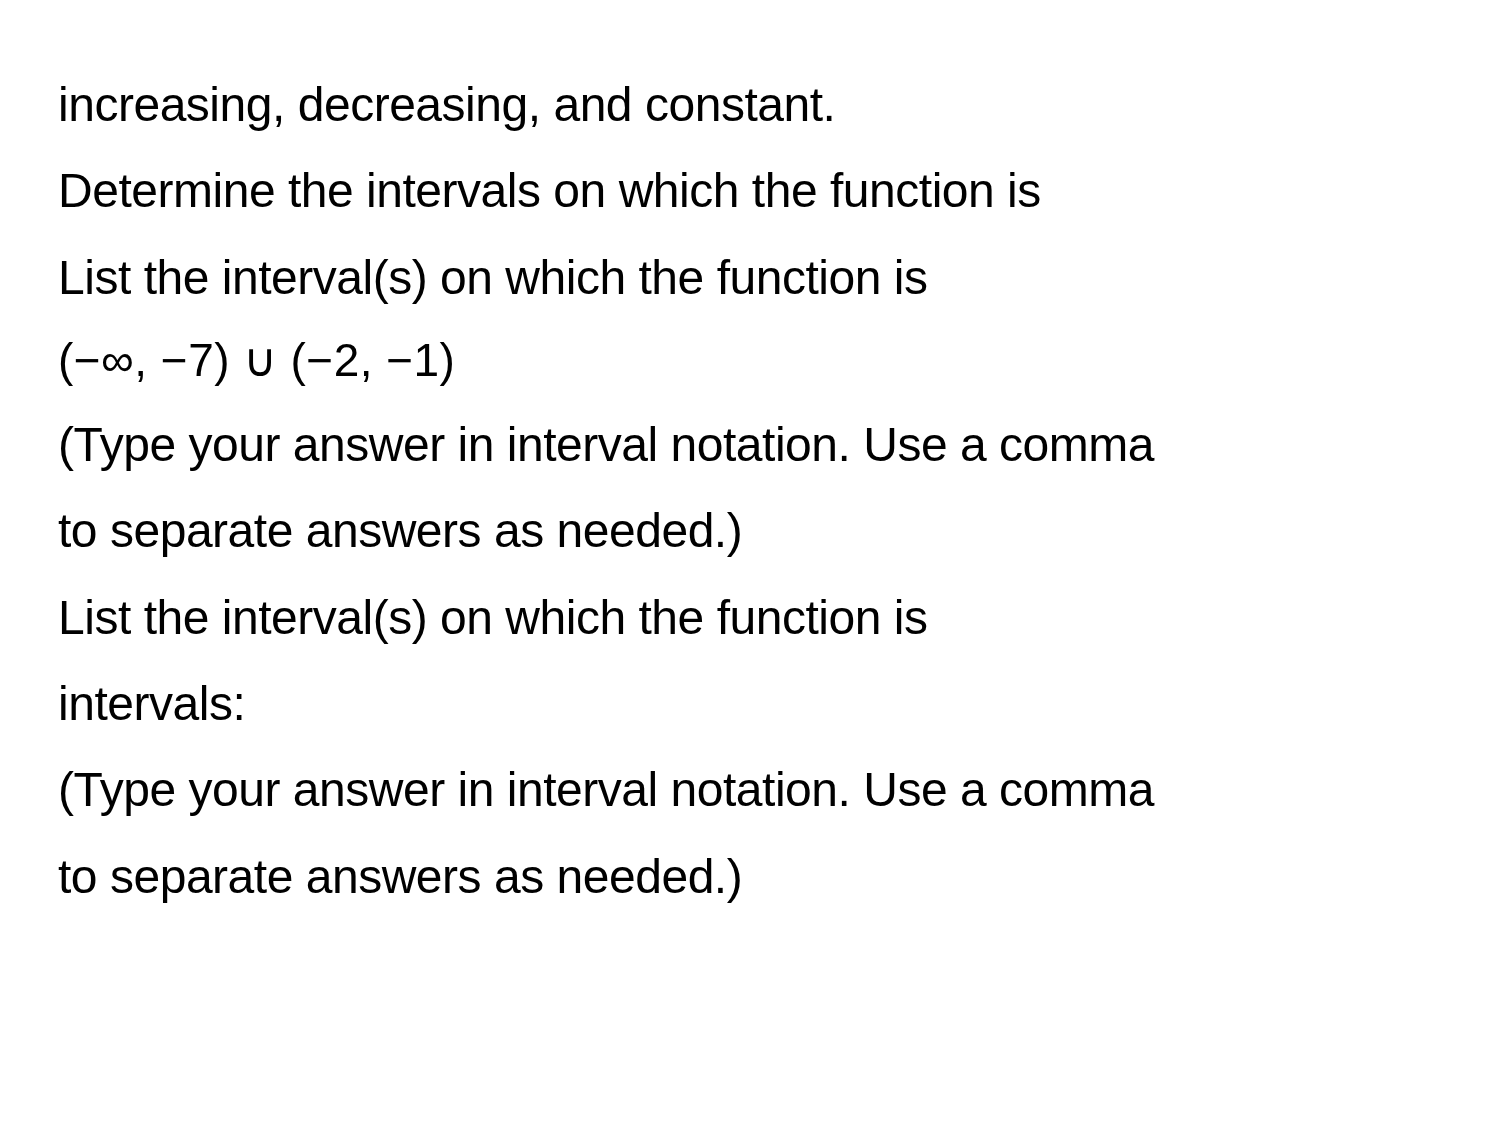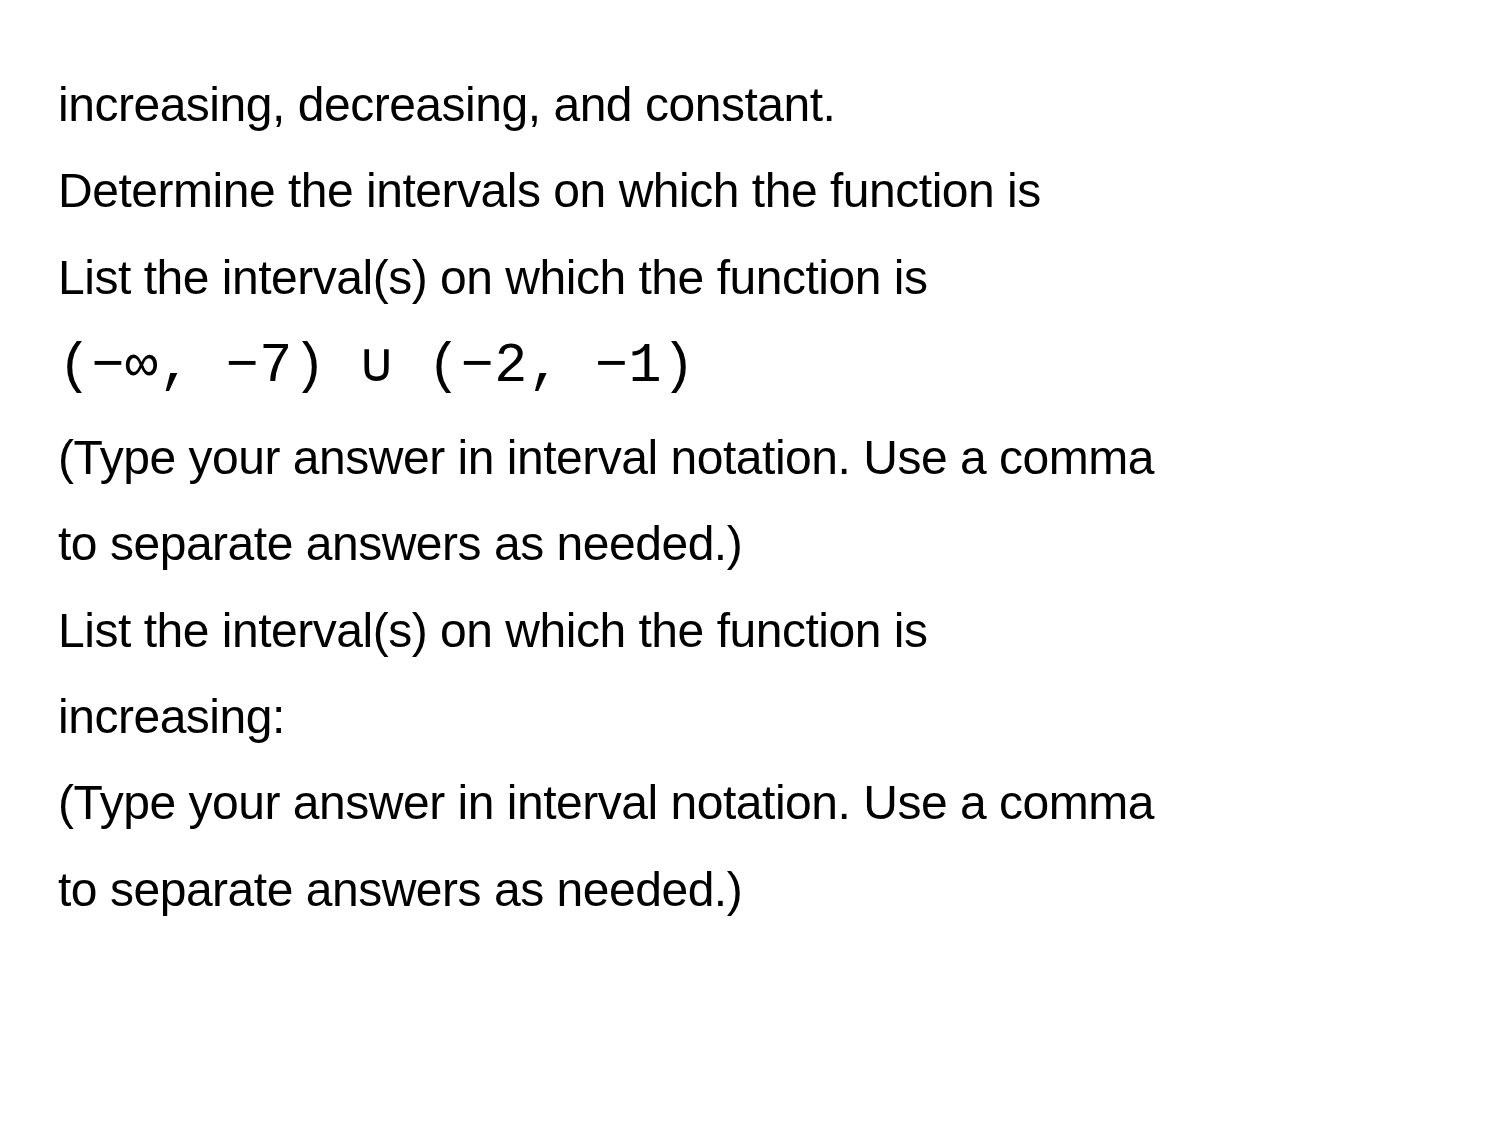--- a/index.html
+++ b/index.html
@@ -21,22 +21,22 @@
   }
   .text-line {
     font-size: 48px;
     line-height: 1.55;
     color: #000000;
     font-weight: 400;
     letter-spacing: -0.01em;
     margin-bottom: 12px;
   }
   .math-line {
-    font-family: Liberation Mono, monospace;
-    font-size: 55px;
+    font-family: Liberation Sans, sans-serif;
+    font-size: 46px;
     line-height: 1.45;
     color: #000000;
     font-weight: 400;
     margin-top: 6px;
     margin-bottom: 14px;
     letter-spacing: 0.01em;
   }
   .block {
     margin-bottom: 8px;
   }
@@ -57,21 +57,21 @@
 
   <div class="math-line">(−∞, −7) ∪ (−2, −1)</div>
 
   <div class="block">
     <div class="text-line">(Type your answer in interval notation. Use a comma</div>
     <div class="text-line">to separate answers as needed.)</div>
   </div>
 
   <div class="block">
     <div class="text-line">List the interval(s) on which the function is</div>
-    <div class="text-line">increasing:</div>
+    <div class="text-line">intervals:</div>
   </div>
 
   <div class="block">
     <div class="text-line">(Type your answer in interval notation. Use a comma</div>
     <div class="text-line">to separate answers as needed.)</div>
   </div>
 
 </div>
 
 </body></html>

